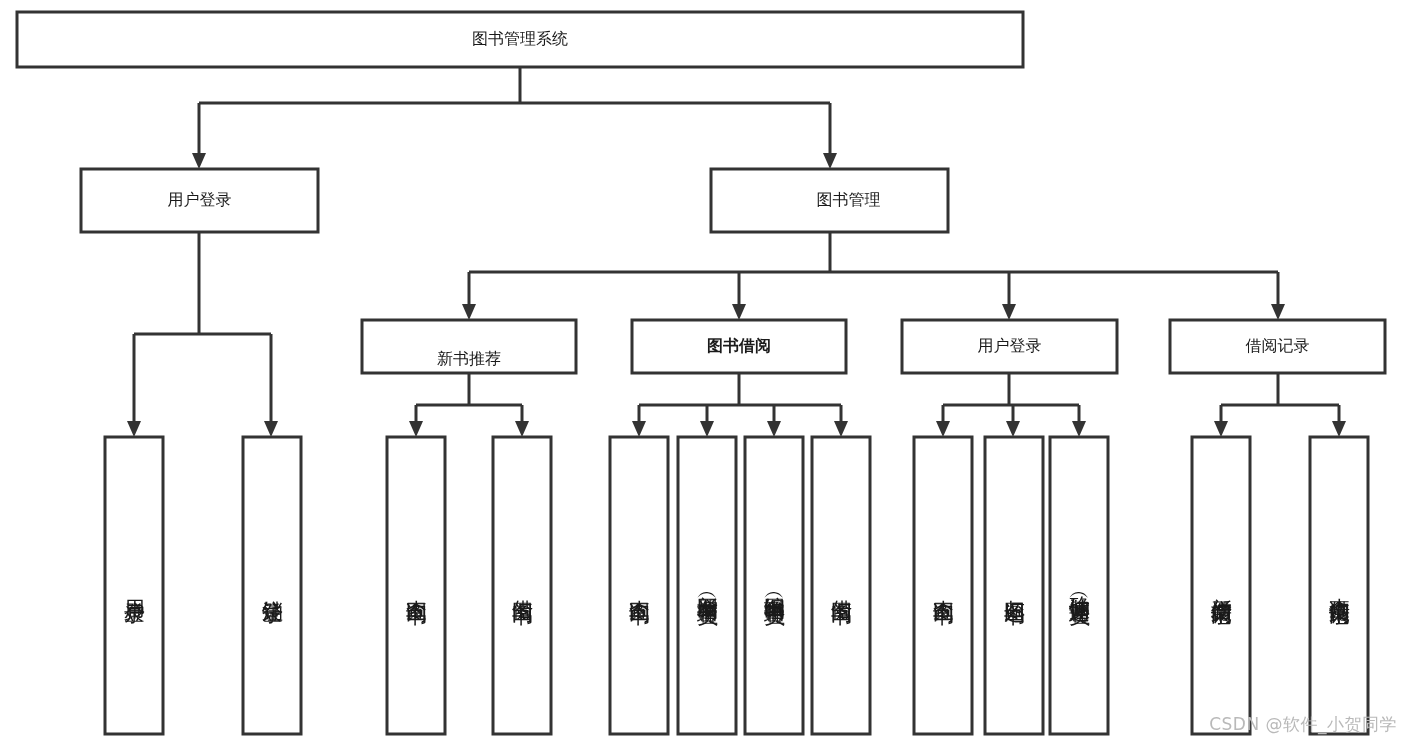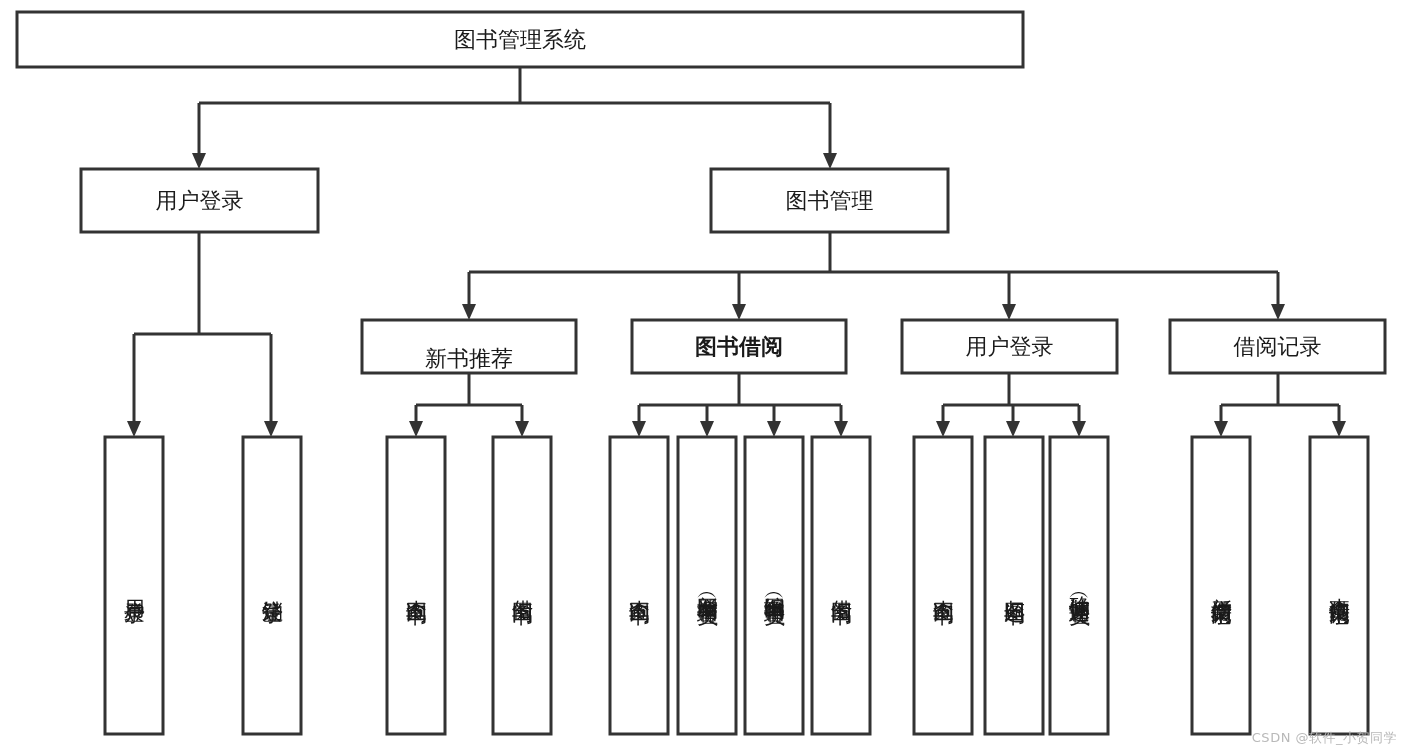--- a/index.html
+++ b/index.html
@@ -25,35 +25,35 @@
     align-items:center;
     justify-content:center;
     letter-spacing:1.5px;
     white-space:nowrap;
     pointer-events:none;
     user-select:none;
   }
   .htext{
     position:absolute;
     font-family:"DejaVu Sans","Liberation Sans",sans-serif;
-    font-size:22px;
+    font-size:16px;
     color:#1a1a1a;
     display:flex;
     align-items:center;
     justify-content:center;
     white-space:nowrap;
     pointer-events:none;
     user-select:none;
   }
   #watermark{
     position:absolute;
     right:8px;
-    bottom:0;
+    bottom:11px;
     font-family:"DejaVu Sans","Liberation Sans",sans-serif;
-    font-size:13px;
+    font-size:17px;
     color:#b9b9b9;
     letter-spacing:0.5px;
     white-space:nowrap;
     user-select:none;
   }
   .overlay-layer{position:absolute;left:0;top:0;width:1405px;height:747px;}
 </style>
 </head>
 <body>
 
@@ -158,21 +158,21 @@
     <rect class="boxrect" x="1192" y="437" width="58" height="297"></rect>
     <rect class="boxrect" x="1310" y="437" width="58" height="297"></rect>
   </g>
 </svg>
 
 <div class="overlay-layer">
 
   <div class="htext" style="left:17px;top:12px;width:1006px;height:55px;">图书管理系统</div>
 
   <div class="htext" style="left:81px;top:169px;width:237px;height:63px;">用户登录</div>
-  <div class="htext" style="left:711px;top:169px;width:237px;height:63px;">图书管理</div>
+  <div class="htext" style="left:711px;top:169px;width:237px;height:63px;padding-left:19px;">图书管理</div>
 
   <div class="htext" style="left:362px;top:312px;width:214px;height:46px;margin-top:24px;">新书推荐</div>
   <div class="htext" style="left:632px;top:320px;width:214px;height:53px;font-weight:bold;">图书借阅</div>
   <div class="htext" style="left:902px;top:320px;width:215px;height:53px;">用户登录</div>
   <div class="htext" style="left:1170px;top:320px;width:215px;height:53px;">借阅记录</div>
 
   <div class="vtext" style="left:105px;top:437px;width:58px;height:297px;">用户登录</div>
   <div class="vtext" style="left:243px;top:437px;width:58px;height:297px;">注销登录</div>
 
   <div class="vtext" style="left:387px;top:437px;width:58px;height:297px;">查询图书</div>

